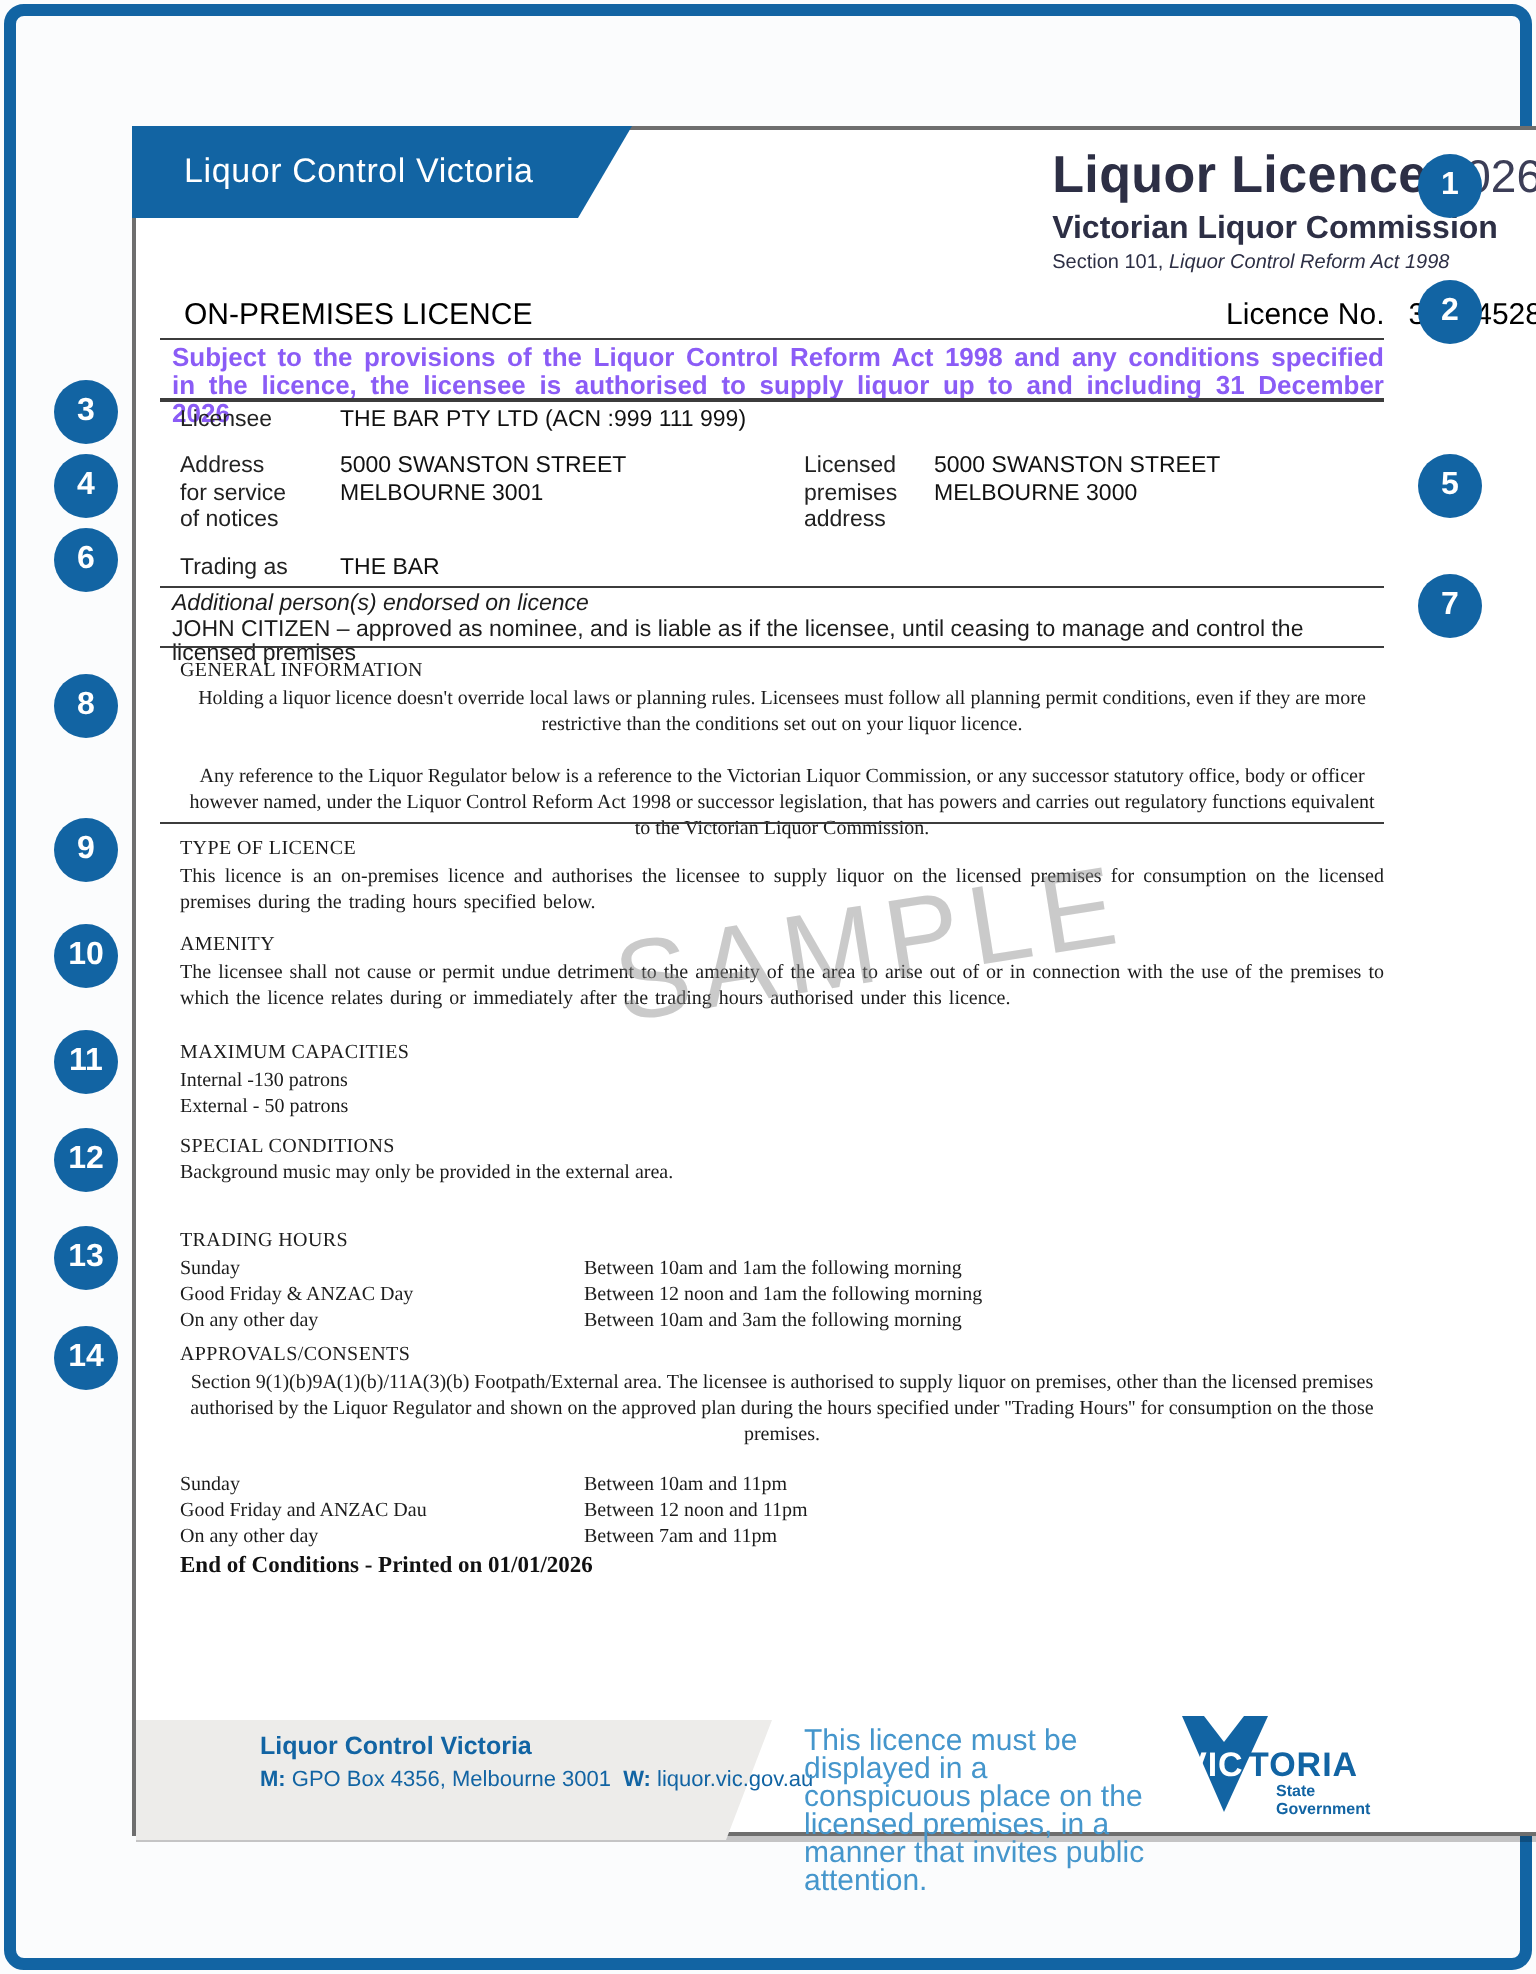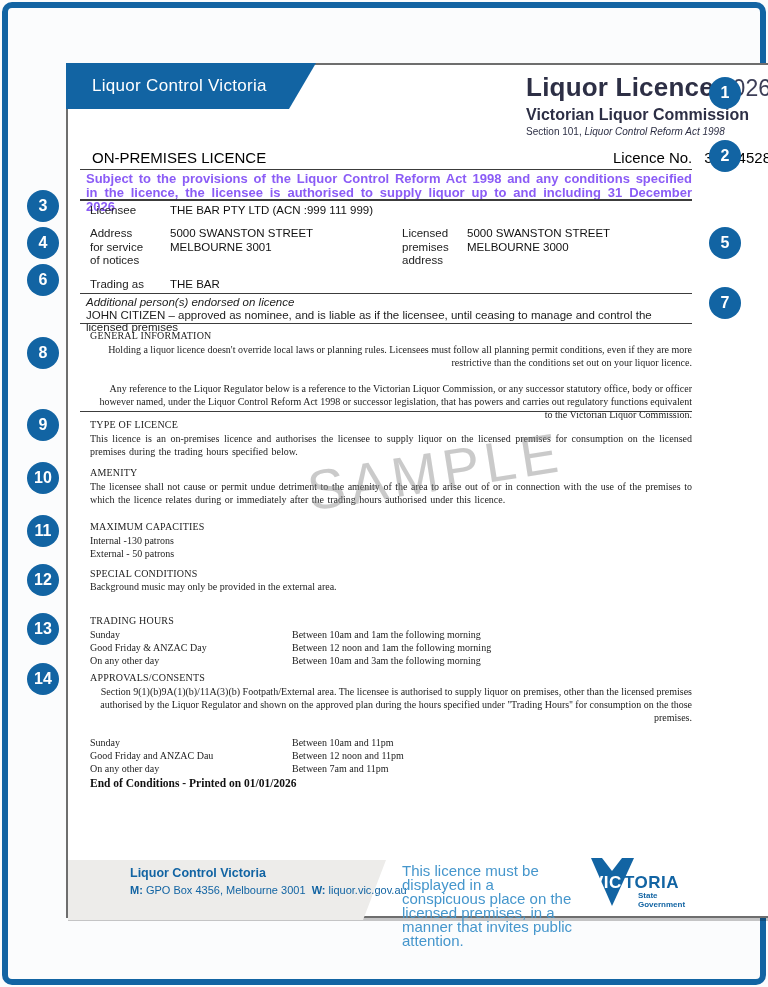--- a/index.html
+++ b/index.html
@@ -57,21 +57,21 @@
   .d-label { position:absolute; font-size:11.5px; line-height:13.5px; color:#222; }
   .d-value { position:absolute; font-size:11.5px; line-height:13.5px; color:#111; }
   .d-value span, .d-label span { display:block; }
   
   .endorsed-h { position:absolute; left:18px; top:231px; font-style:italic; font-size:11.5px; }
   .endorsed-t { position:absolute; left:18px; top:244px; font-size:11.5px; width:600px; }
   
   .sec { position:absolute; left:22px; width:602px; font-size:10px; line-height:13px; color:#1c1c1c;font-family:Liberation Serif, serif; }
   .sec .h { letter-spacing:.2px; }
   .sec p { text-align:justify; word-spacing:1px; }
-  .sec p.left { text-align:right; word-spacing:normal; }
+  .sec p.left { text-align:center; word-spacing:normal; }
   .hours-row { display:flex; }
   .hours-row .c1 { width:202px; flex:none; }
   
   .watermark {
     position:absolute; left:240px; top:394px;
     font-size:56px; letter-spacing:5px; color:#8c8c8c; opacity:.45;
     transform:rotate(-9deg); transform-origin:0 50%;
     white-space:nowrap;
   }
   

